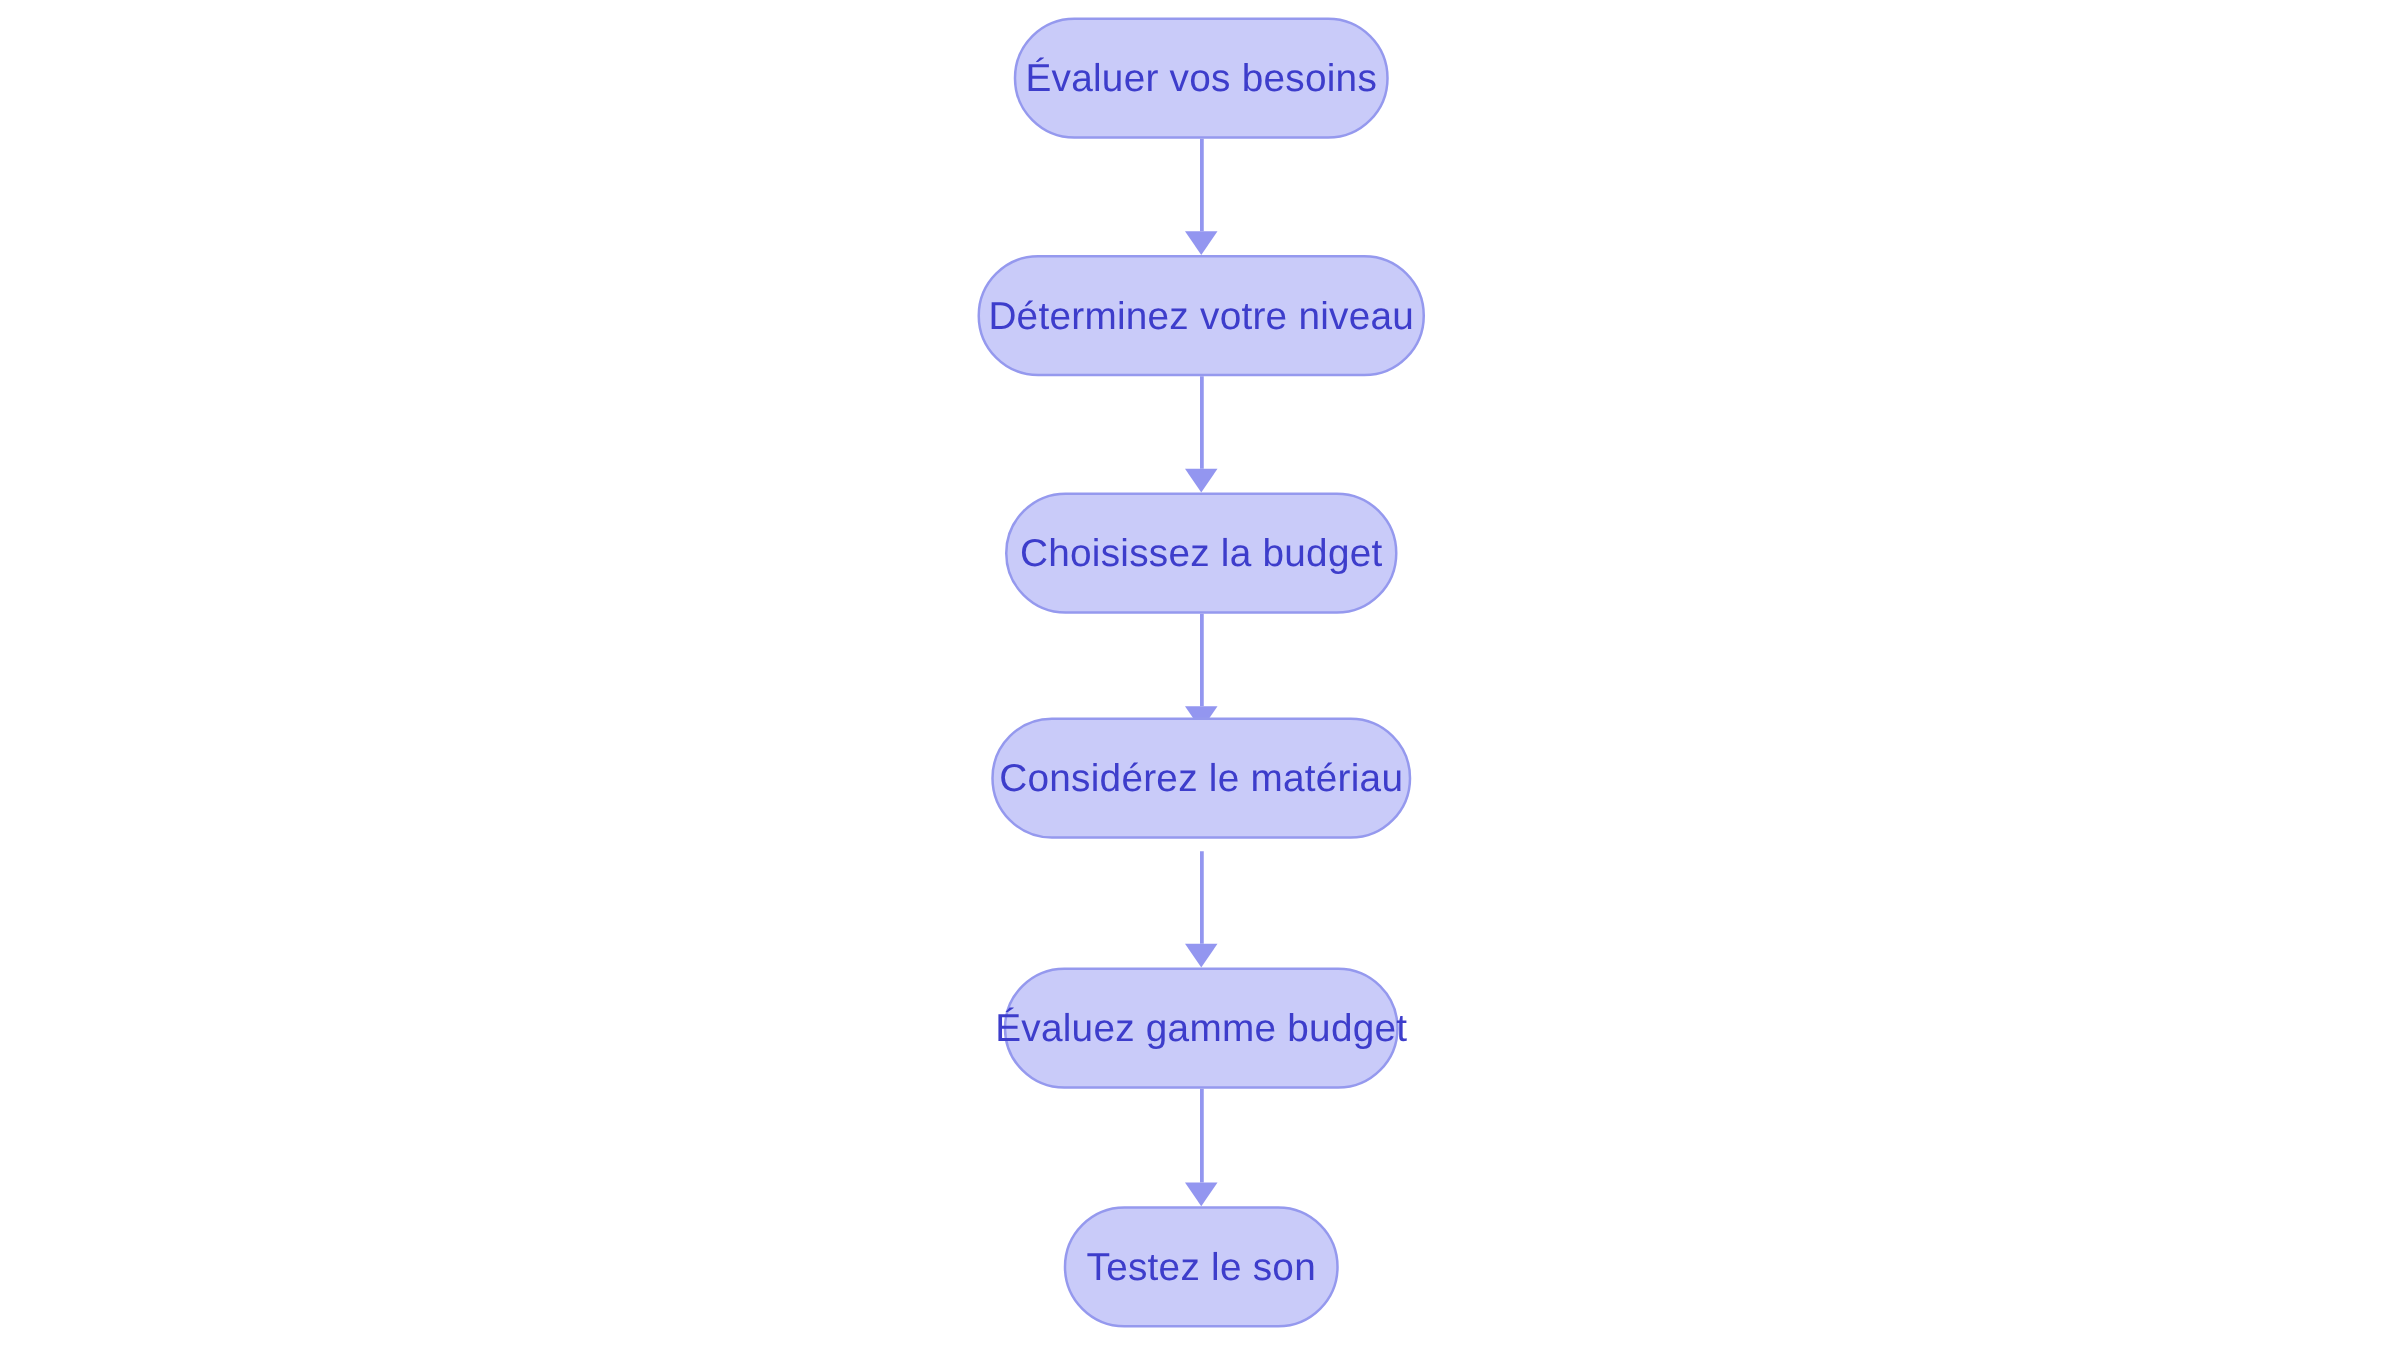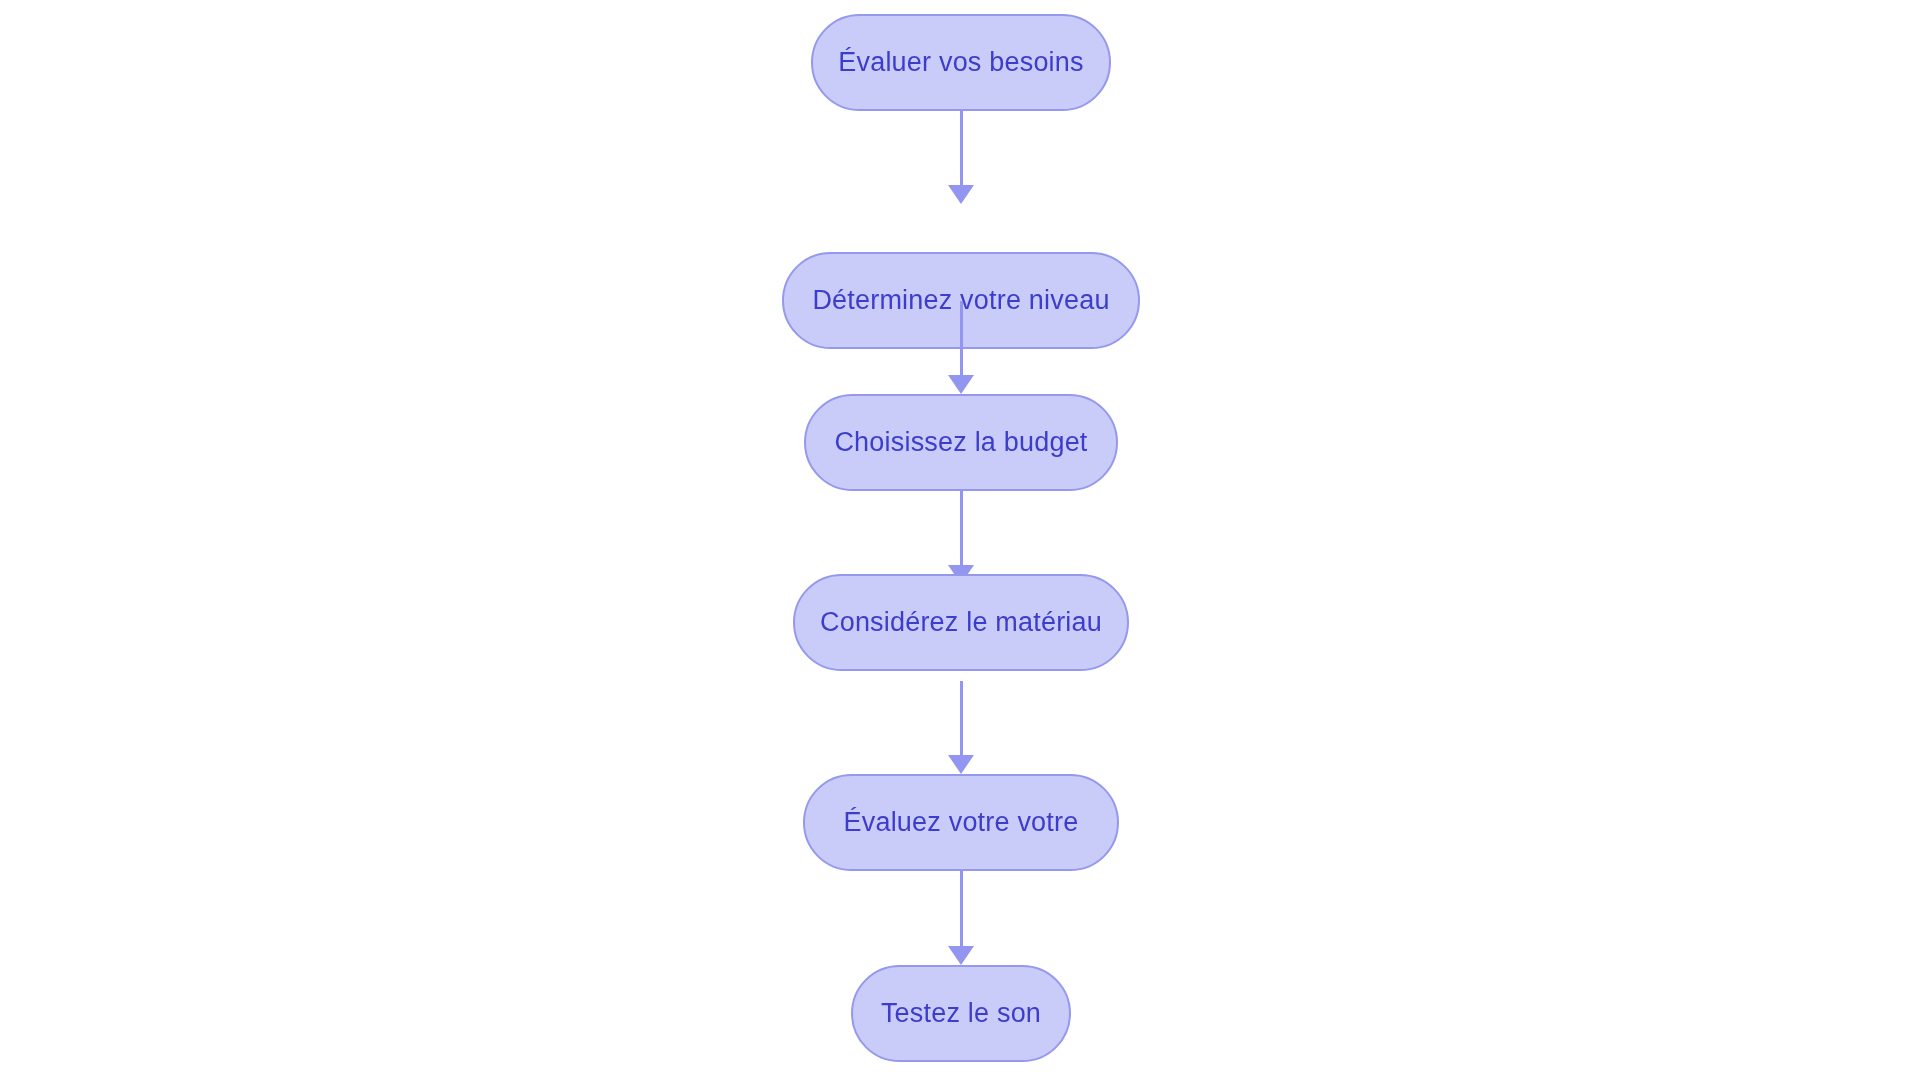--- a/index.html
+++ b/index.html
@@ -26,21 +26,21 @@
     left: 961px;
     transform: translateX(-50%);
     height: 97px;
     border-radius: 48.5px;
     background: var(--node-fill);
     border: 2px solid var(--node-border);
     display: flex;
     align-items: center;
     justify-content: center;
     color: var(--text-color);
-    font-size: 27px;
+    font-size: 31px;
     letter-spacing: 0.2px;
     white-space: nowrap;
   }
   .flow-arrow {
     position: absolute;
     left: 961px;
     transform: translateX(-50%);
     display: flex;
     flex-direction: column;
     align-items: center;
@@ -65,21 +65,21 @@
 
   <div class="flow-node" style="top:14px;  width:300px;">
     <span>Évaluer vos besoins</span>
   </div>
 
   <div class="flow-arrow" style="top:111px; height:93px;">
     <div class="line"></div>
     <div class="head"></div>
   </div>
 
-  <div class="flow-node" style="top:204px; width:358px;margin-top:48px;">
+  <div class="flow-node" style="top:204px; width:358px;">
     <span>Déterminez votre niveau</span>
   </div>
 
   <div class="flow-arrow" style="top:301px; height:93px;">
     <div class="line"></div>
     <div class="head"></div>
   </div>
 
   <div class="flow-node" style="top:394px; width:314px;">
     <span>Choisissez la budget</span>
@@ -93,21 +93,21 @@
   <div class="flow-node" style="top:574px; width:336px;">
     <span>Considérez le matériau</span>
   </div>
 
   <div class="flow-arrow" style="top:681px; height:93px;">
     <div class="line"></div>
     <div class="head"></div>
   </div>
 
   <div class="flow-node" style="top:774px; width:316px;">
-    <span>Évaluez votre votre</span>
+    <span>Évaluez gamme budget</span>
   </div>
 
   <div class="flow-arrow" style="top:871px; height:94px;">
     <div class="line"></div>
     <div class="head"></div>
   </div>
 
   <div class="flow-node" style="top:965px; width:220px;">
     <span>Testez le son</span>
   </div>

